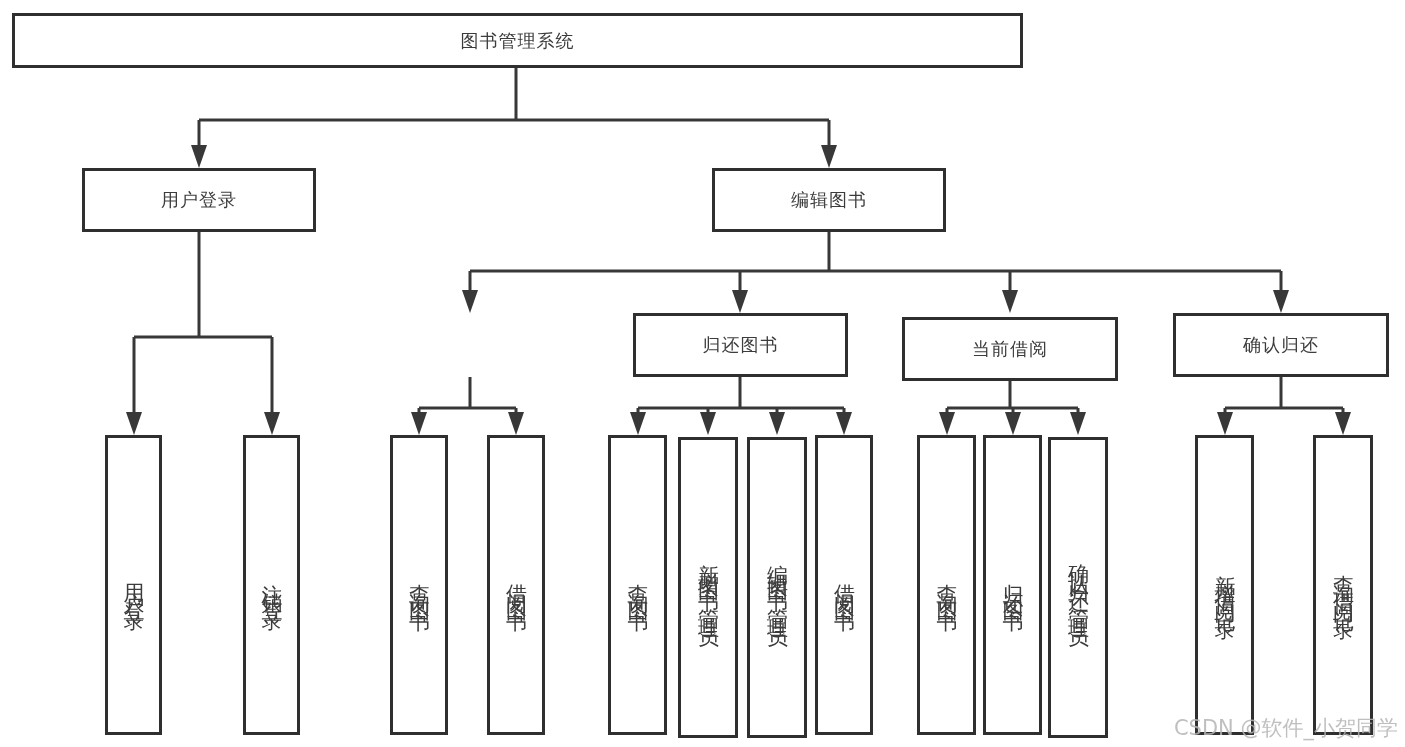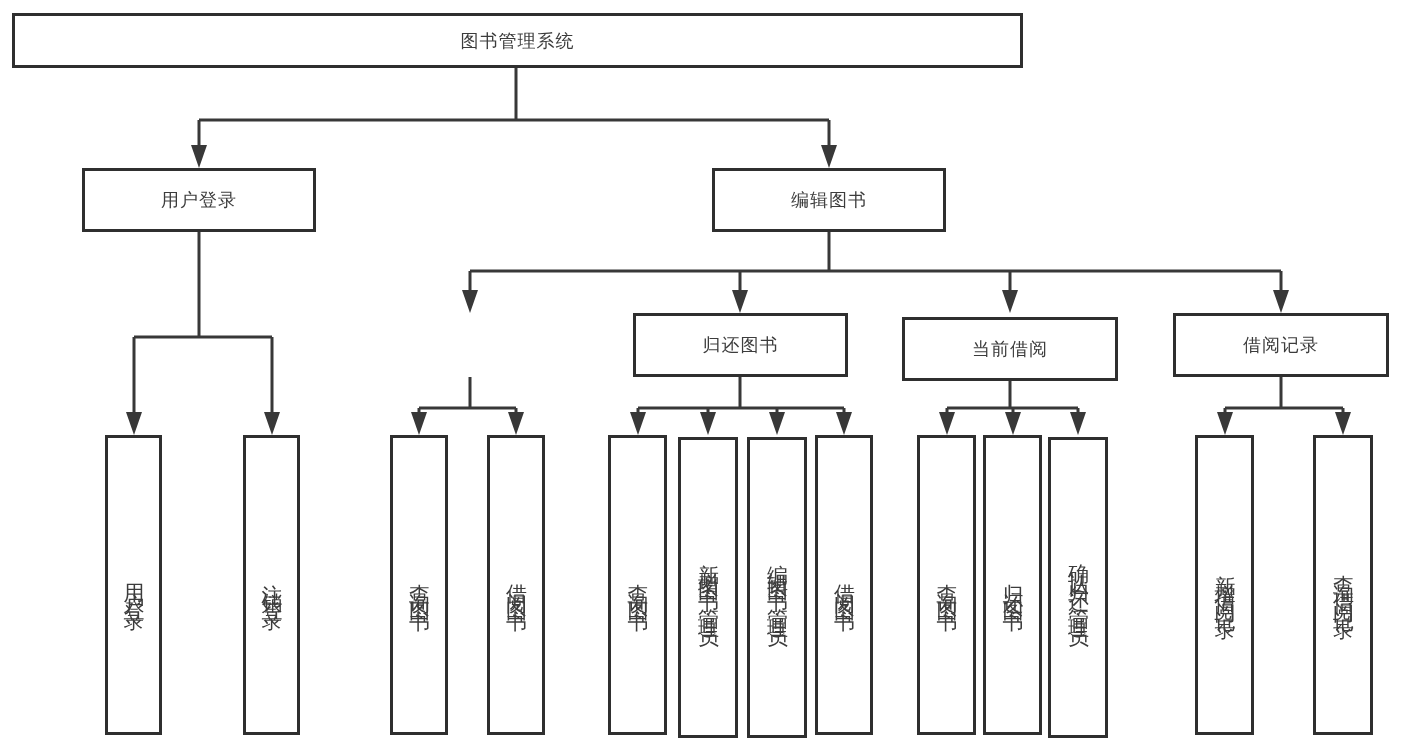--- a/index.html
+++ b/index.html
@@ -114,21 +114,21 @@
     <span class="hlabel">编辑图书</span>
   </div>
 
   <div class="box" style="left:633px;top:313px;width:215px;height:64px">
     <span class="hlabel">归还图书</span>
   </div>
   <div class="box" style="left:902px;top:317px;width:216px;height:64px">
     <span class="hlabel">当前借阅</span>
   </div>
   <div class="box" style="left:1173px;top:313px;width:216px;height:64px">
-    <span class="hlabel">借阅记录</span>
+    <span class="hlabel">确认归还</span>
   </div>
 
   <div class="box" style="left:105px;top:435px;width:57px;height:300px">
     <span class="vlabel">用户登录</span>
   </div>
   <div class="box" style="left:243px;top:435px;width:57px;height:300px">
     <span class="vlabel">注销登录</span>
   </div>
 
   <div class="box" style="left:390px;top:435px;width:58px;height:300px">
@@ -161,14 +161,15 @@
     <span class="vlabel">确认归还（管理员）</span>
   </div>
 
   <div class="box" style="left:1195px;top:435px;width:59px;height:300px">
     <span class="vlabel">新增借阅记录</span>
   </div>
   <div class="box" style="left:1313px;top:435px;width:60px;height:300px">
     <span class="vlabel">查询借阅记录</span>
   </div>
 
+  <div class="watermark">CSDN @软件_小贺同学</div>
 
 </div>
 
 </body></html>

